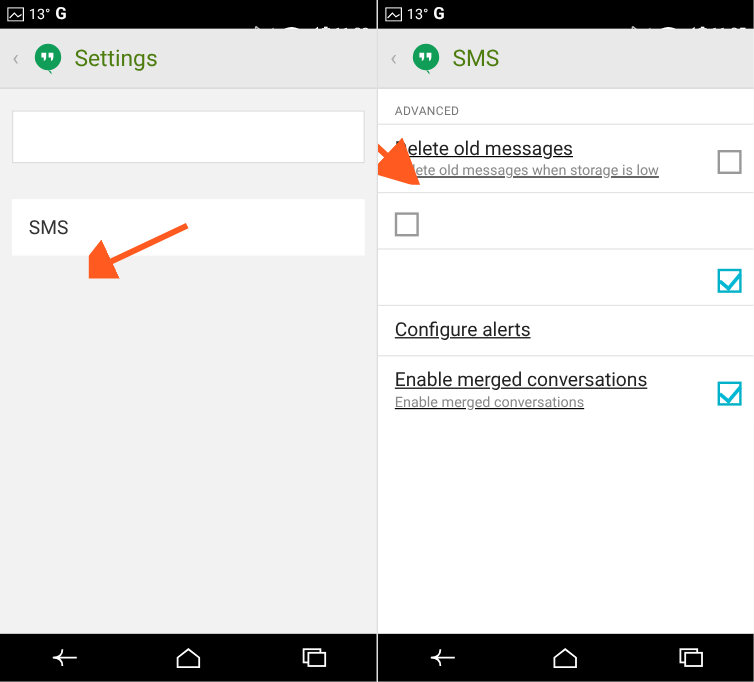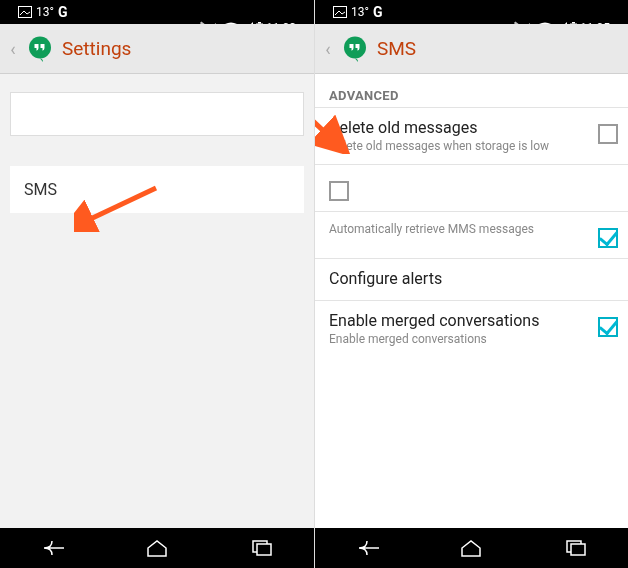--- a/index.html
+++ b/index.html
@@ -23,40 +23,40 @@
   .phone + .phone { border-left: 1px solid #ddd; }
 
   
   .status {
     height: 24px;
     background: #000;
     color: #fff;
     display: flex;
     align-items: center;
     font-size: 12px;
-    padding: 0 18px;
+    padding: 0 6px;
     justify-content: space-between;
   }
   .status-left, .status-right { display: flex; align-items: center; gap: 4px; }
   .status-right { gap: 3px; margin-top: 31px; }
   .s-icon { display: inline-flex; align-items: center; justify-content: center; }
 
   
   .appbar {
     height: 50px;
     background: #e9e9e9;
     display: flex;
     align-items: center;
     padding: 0 8px;
     border-bottom: 1px solid #d0d0d0;
     gap: 8px;
   }
   .appbar .back-chevron { color: #aaa; font-size: 18px; width: 10px; text-align:center; }
   .appbar .hangouts { width: 28px; height: 28px; display:flex; }
-  .appbar .title { font-size: 19px; color: #c2410c; }
+  .appbar .title { font-size: 19px; color: #4d7c0f; }
 
   
   .content {
     flex: 1;
     background: #f2f2f2;
     overflow: hidden;
     position: relative;
   }
   .blank-card {
     margin: 18px 10px 10px 10px;
@@ -69,32 +69,33 @@
     background: #fff;
     padding: 14px 14px;
     font-size: 16px;
     color: #333;
     position: relative;
   }
 
   
   .section-label {
     padding: 14px 14px 4px 14px;
-    font-size: 13px;
-    font-weight: bold;
+    font-size: 10px;
+    font-weight: normal;
     color: #777;
     letter-spacing: 0.3px;
   }
   .setting {
     background: #fff;
     border-top: 1px solid #e3e3e3;
     padding: 10px 10px 10px 14px;
     display: flex;
-    align-items: flex-start;
+    align-items: center;
     gap: 6px;
+    text-decoration: underline;
   }
   .setting.indent { padding-left: 28px; }
   .setting:first-of-type { border-top: 1px solid #e3e3e3; }
   .setting .txt { flex: 1; }
   .setting .t1 { font-size: 16px; color: #222; margin-bottom: 2px; }
   .setting .t2 { font-size: 12px; color: #888; line-height: 1.25; }
   .cbx {
     width: 20px; height: 20px;
     border: 2px solid #999;
     margin-top: 6px;
@@ -291,21 +292,20 @@
               <div class="t1">Delete old messages</div>
               <div class="t2">Delete old messages when storage is low</div>
             </div>
             <div class="cbx"></div>
           </div>
           <div class="setting">
             <div class="cbx"></div>
           </div>
           <div class="setting">
             <div class="txt">
-              <div class="t2">Automatically retrieve MMS messages</div>
             </div>
             <div class="cbx checked"></div>
           </div>
           <div class="setting">
             <div class="txt">
               <div class="t1">Configure alerts</div>
             </div>
           </div>
           <div class="setting">
             <div class="txt">

